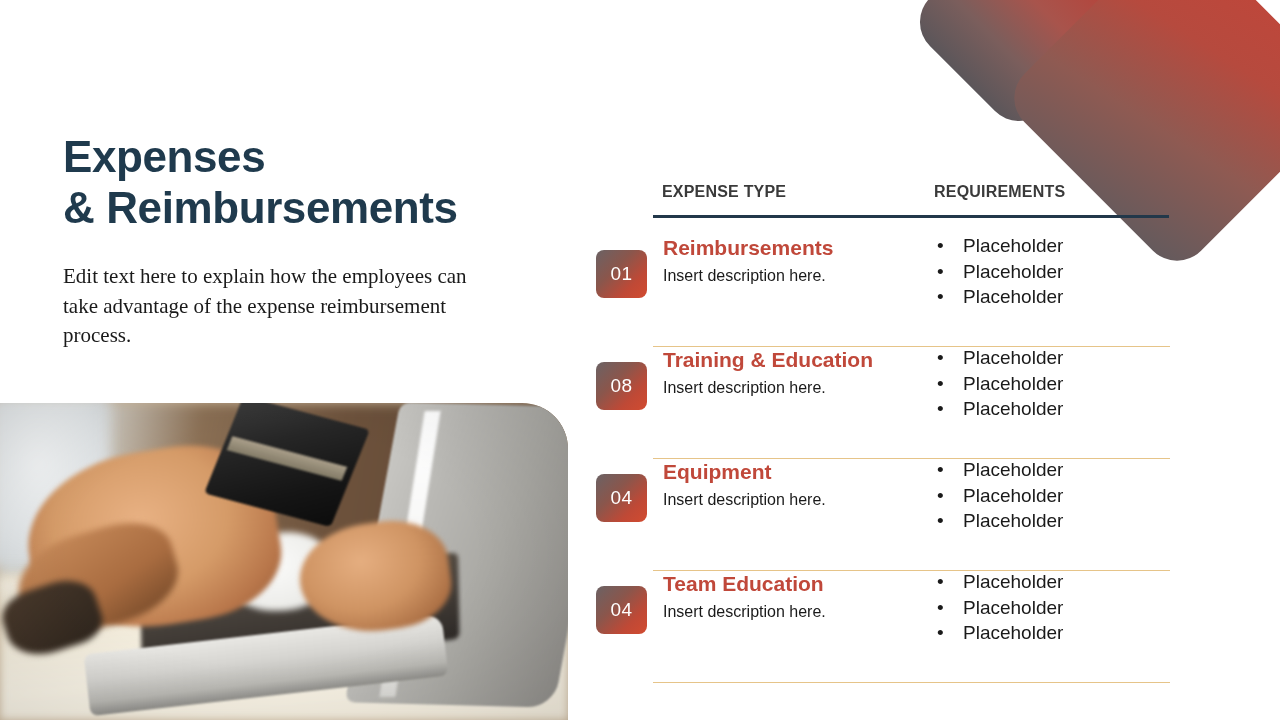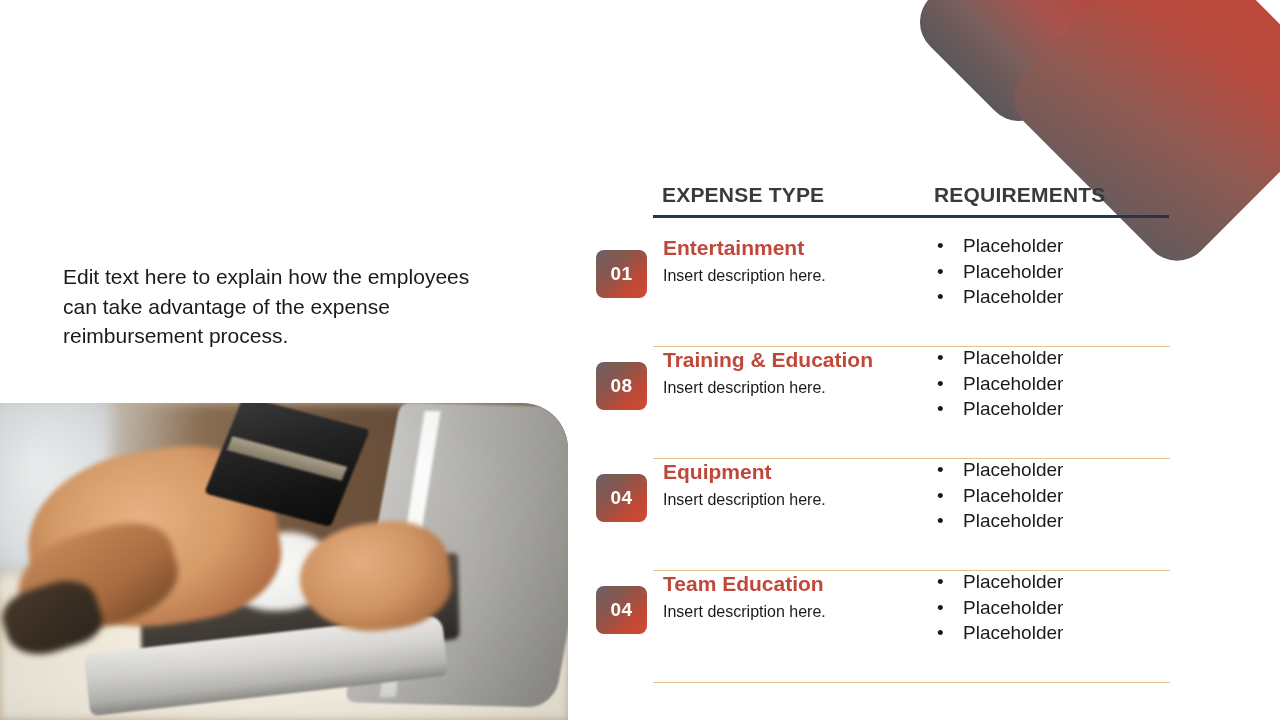--- a/index.html
+++ b/index.html
@@ -69,20 +69,21 @@
   }
   .slide-body {
     position: absolute;
     left: 63px;
     top: 262px;
     width: 420px;
     margin: 0;
     font-size: 21px;
     line-height: 29.5px;
     color: #1a1a1a;
+    font-family: Liberation Serif, serif;
   }
 
   
   .photo {
     position: absolute;
     left: 0;
     top: 403px;
     width: 568px;
     height: 317px;
     border-top-right-radius: 46px;
@@ -201,21 +202,21 @@
   }
   .table-head {
     position: relative;
     height: 38px;
     margin-left: 59px;
     width: 516px;
   }
   .th {
     position: absolute;
     top: 0;
-    font-size: 21px;
+    font-size: 16px;
     font-weight: bold;
     color: #3a3a3a;
     letter-spacing: 0.2px;
     white-space: nowrap;
   }
   .th-type { left: 9px; }
   .th-req  { left: 281px; }
   .head-rule {
     position: absolute;
     left: 59px;
@@ -233,21 +234,21 @@
   .badge {
     position: absolute;
     left: 2px;
     top: 15px;
     width: 51px;
     height: 48px;
     border-radius: 8px;
     background: linear-gradient(135deg, #6b6264 0%, #8a564c 38%, #bf4936 72%, #d24b30 100%);
     color: #ffffff;
     font-size: 19px;
-    font-weight: bold;
+    font-weight: normal;
     display: flex;
     align-items: center;
     justify-content: center;
     letter-spacing: .5px;
   }
   .row-main {
     position: absolute;
     left: 69px;
     top: 0;
     width: 270px;
@@ -303,20 +304,26 @@
 </head>
 <body>
 
 <div id="slide">
 
   <div class="deco-layer">
     <div class="deco-shape deco-small"></div>
     <div class="deco-shape deco-large"></div>
   </div>
 
+  <div class="title-block">
+    <h1 class="slide-title">
+      <span class="tline">Expenses</span>
+      <span class="tline">&amp; Reimbursements</span>
+    </h1>
+  </div>
   <p class="slide-body">Edit text here to explain how the employees can take advantage of the expense reimbursement process.</p>
 
   <div class="photo">
     <div class="photo-art">
       <div class="ph-bg-wall"></div>
       <div class="ph-shirt"></div>
       <div class="ph-desk"></div>
       <div class="ph-desk-edge"></div>
       <div class="ph-lid"></div>
       <div class="ph-lid-hl"></div>
@@ -337,21 +344,21 @@
     <div class="table-head">
       <div class="th th-type">EXPENSE TYPE</div>
       <div class="th th-req">REQUIREMENTS</div>
     </div>
     <div class="head-rule"></div>
 
     <div class="rows" id="rows">
         <div class="row">
           <div class="badge">01</div>
           <div class="row-main">
-            <p class="row-title">Entertainment</p>
+            <p class="row-title">Reimbursements</p>
             <p class="row-desc">Insert description  here.</p>
           </div>
           <ul class="row-reqs">
             <li class="req-item"><span class="bullet">•</span><span>Placeholder</span></li>
             <li class="req-item"><span class="bullet">•</span><span>Placeholder</span></li>
             <li class="req-item"><span class="bullet">•</span><span>Placeholder</span></li>
           </ul>
           <div class="row-rule"></div>
         </div>
         <div class="row">

